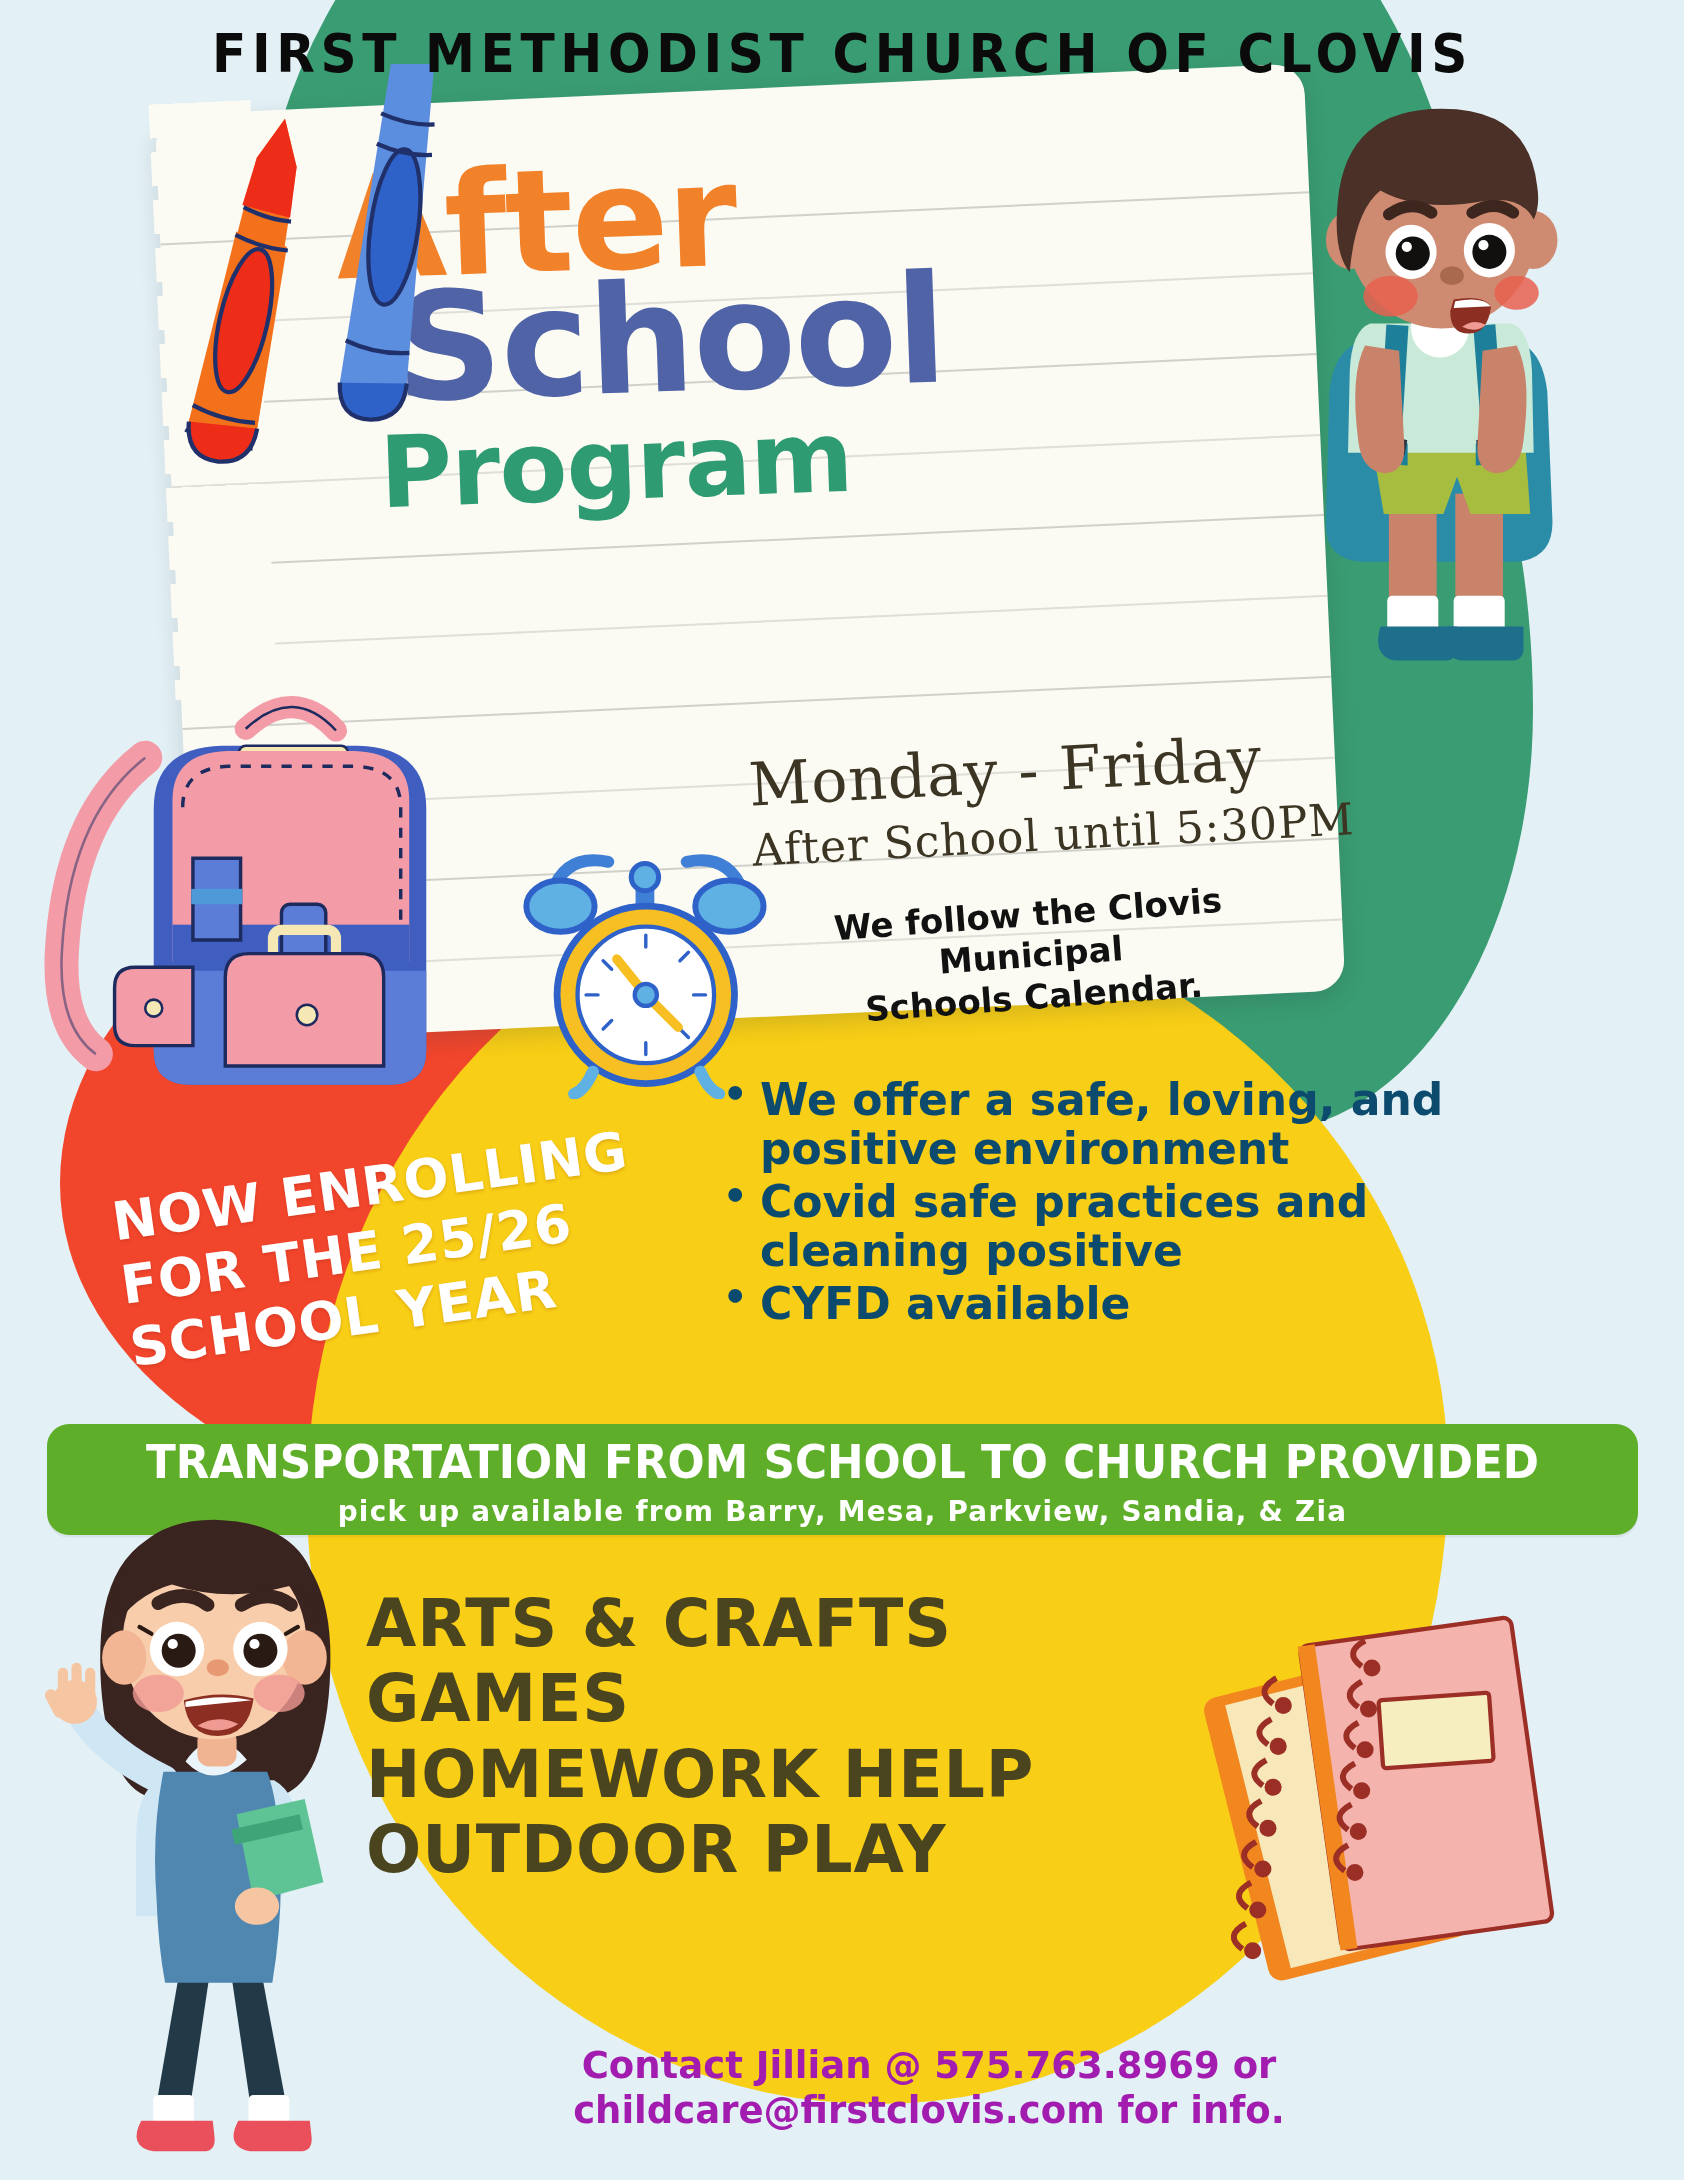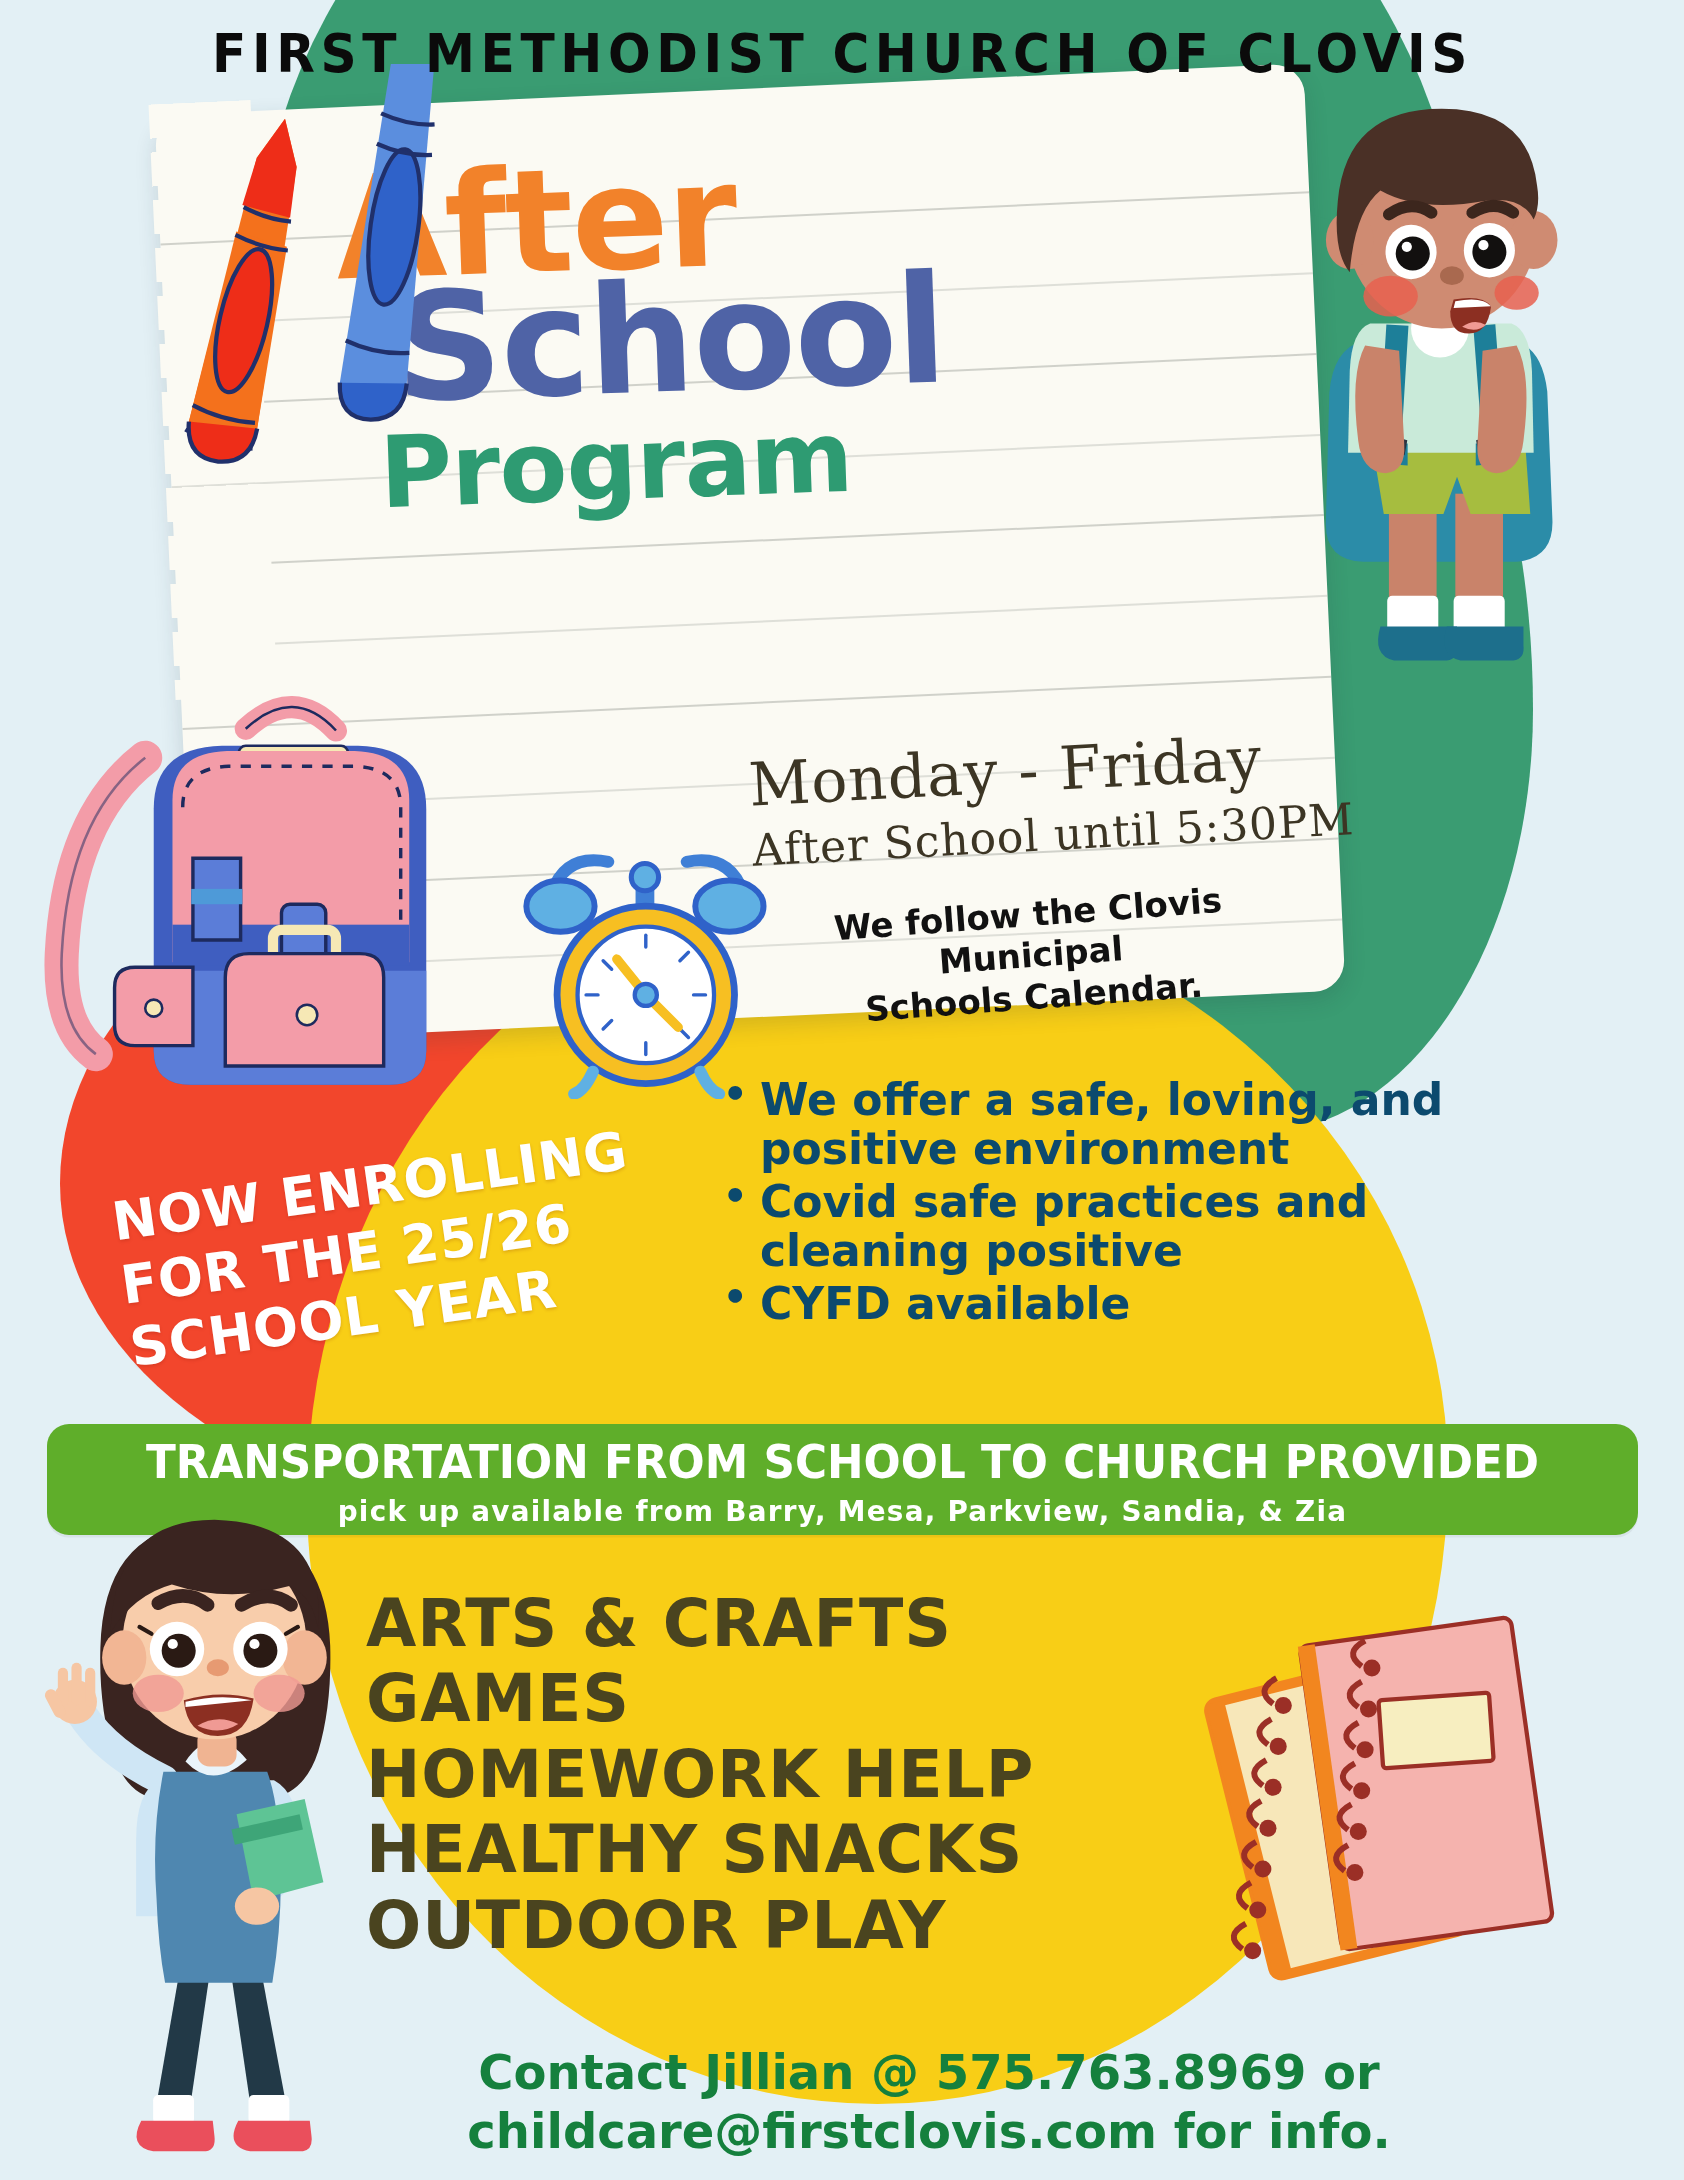--- a/index.html
+++ b/index.html
@@ -132,22 +132,22 @@
   
   .acts{
     position:absolute;left:366px;top:1586px;width:869px;z-index:24;
     color:#4a441f;font-family:"DejaVu Sans", sans-serif;font-weight:bold;
     font-size:65px;line-height:1.16;letter-spacing:0.9px;
   }
 
   
   .contact{
     position:absolute;left:239px;top:2043px;width:1380px;z-index:26;text-align:center;
-    color:#15803d;font-family:"DejaVu Sans", sans-serif;font-weight:bold;
-    font-size:48px;line-height:1.22;
+    color:#a21caf;font-family:"DejaVu Sans", sans-serif;font-weight:bold;
+    font-size:37px;line-height:1.22;
   }
 
   
   .art{position:absolute;}
   #crayons{left:111px;top:64px;z-index:16;}
   #backpack{left:25.6px;top:630px;z-index:18;}
   #clock{left:511px;top:843px;z-index:17;}
   #boy{left:1261px;top:85px;z-index:19;}
   #girl{left:34px;top:1499px;z-index:32;}
   #books{left:1193px;top:1576px;z-index:25;}
@@ -419,21 +419,20 @@
       <path d="M176 236 q42 -12 82 -2 q-6 44 -42 44 q-36 0 -40 -42 z" fill="#8c2f22"></path>
       <path d="M178 238 q40 -10 78 -2 l-78 8 z" fill="#fff"></path>
       <path d="M192 266 q24 -14 48 -2 q-22 14 -48 2 z" fill="#f09a94"></path>
     </svg>
   </div>
 
   <div class="acts">
     <div>ARTS &amp; CRAFTS</div>
     <div>GAMES</div>
     <div>HOMEWORK HELP</div>
-    <div>HEALTHY SNACKS</div>
     <div>OUTDOOR PLAY</div>
   </div>
 
   <div class="art" id="books">
     <svg width="443" height="443" viewBox="0 0 520 520">
       <g transform="rotate(-14 240 260)">
         <rect x="50" y="100" width="230" height="330" rx="10" fill="#f7e7b9" stroke="#f2861f" stroke-width="12"></rect>
         <rect x="48" y="100" width="22" height="330" fill="#f2861f"></rect>
       </g>
       <g transform="rotate(-8 300 250)">

